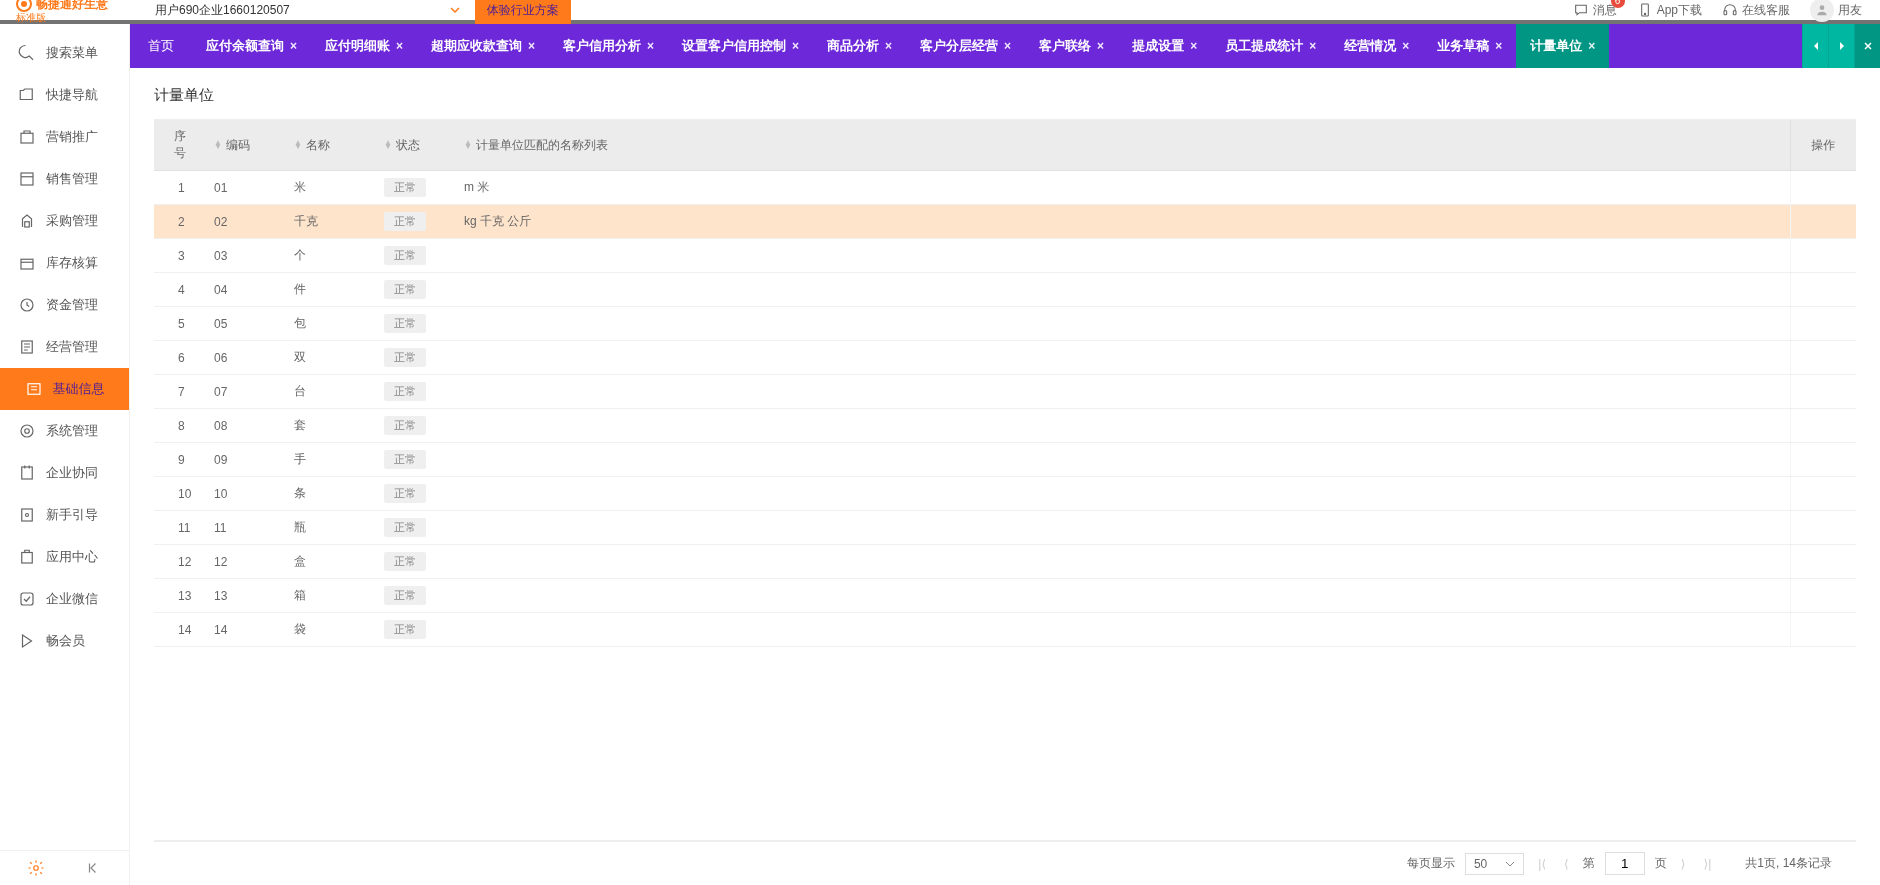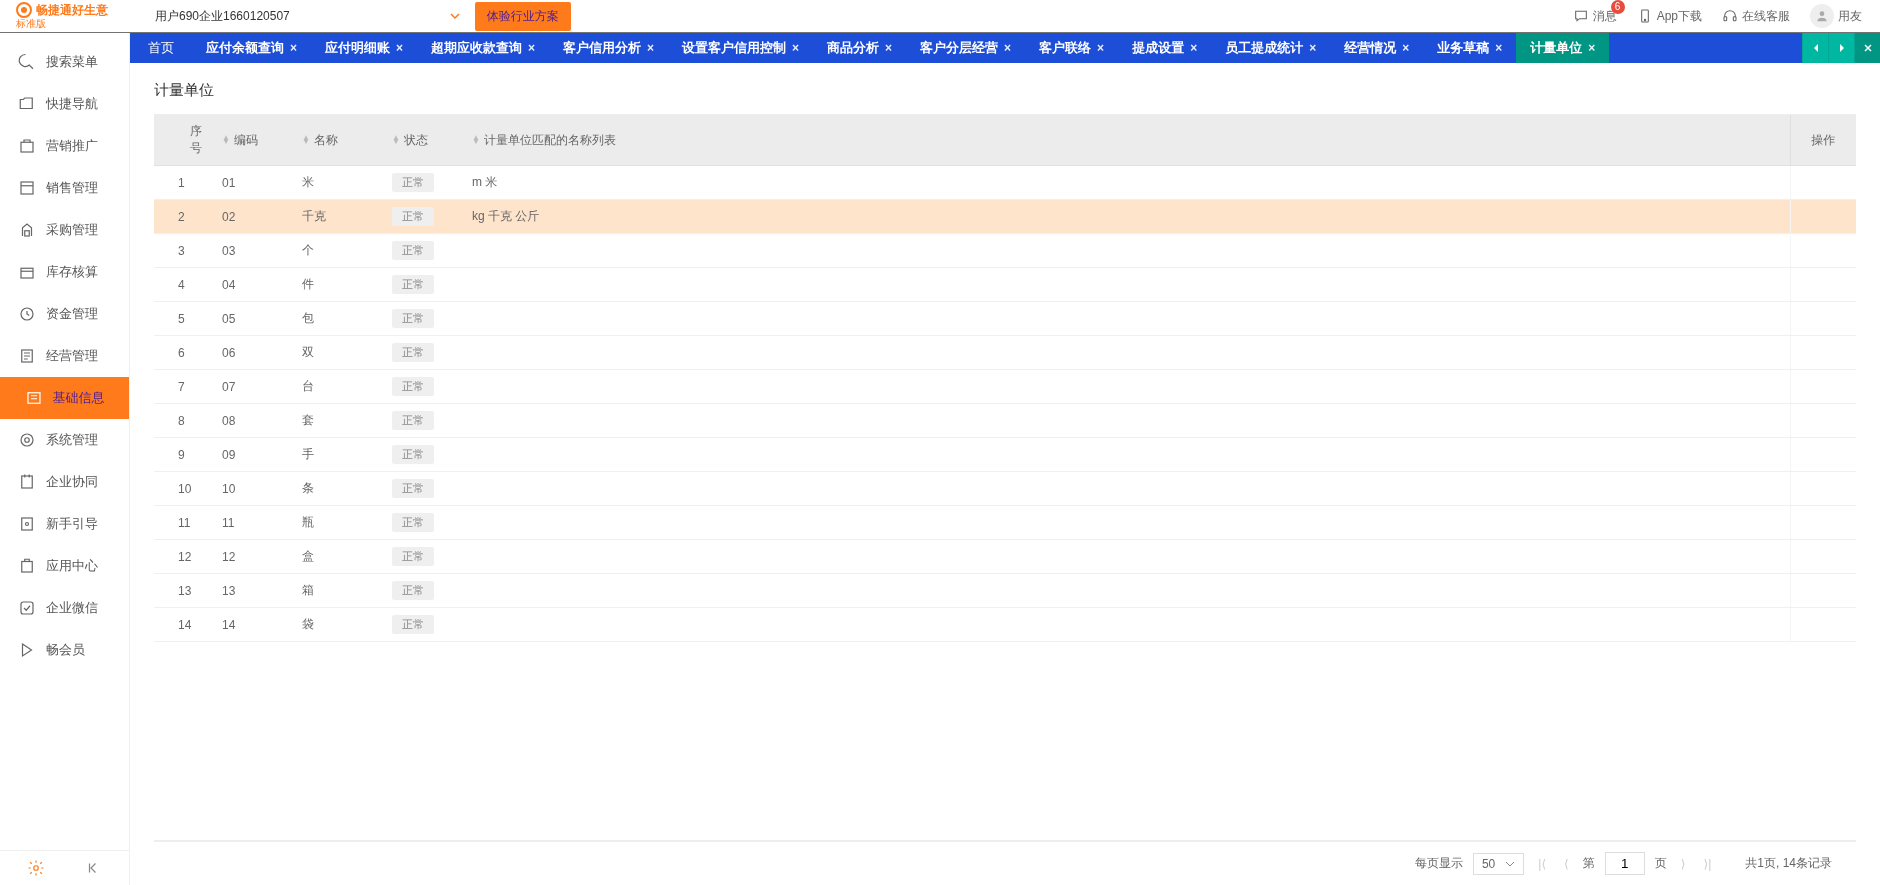--- a/index.html
+++ b/index.html
@@ -1,20 +1,20 @@
 <!DOCTYPE html>
 <html><head>
 <meta charset="utf-8">
 <style>
 *{box-sizing:border-box;margin:0;padding:0;font-family:"Microsoft YaHei","PingFang SC",sans-serif;}
 body{background:#fff;font-size:12px;color:#333;overflow:hidden;}
 .app{display:flex;flex-direction:column;height:885px;width:1880px;}
 
 
-.header{display:flex;align-items:center;height:24px;border-bottom:1px solid #737373;padding:16px 8px;}
+.header{display:flex;align-items:center;height:24px;border-bottom:4px solid #737373;padding:4px 8px;}
 .logo-block{width:130px;display:flex;flex-direction:column;align-items:flex-start;padding-left:8px;}
 .logo-row{display:flex;align-items:center;gap:4px;}
 .logo-circle{width:16px;height:16px;border:2px solid #ff7a1a;border-radius:50%;position:relative;}
 .logo-circle::after{content:"";position:absolute;width:6px;height:6px;background:#ff7a1a;border-radius:50%;top:3px;left:3px;}
 .logo-text{color:#ff7a1a;font-size:12px;font-weight:600;}
 .logo-sub{color:#ff7a1a;font-size:10px;margin-top:-2px;}
 .company-select{margin-left:10px;font-size:12px;color:#333;display:flex;align-items:center;gap:160px;border:1px solid transparent;padding:4px 6px;cursor:pointer;min-width:260px;}
 .company-select svg{width:10px;height:10px;}
 .btn-orange{background:#ff7a1a;color:#4c1d95;border:none;padding:6px 12px;border-radius:2px;font-size:12px;margin-left:8px;cursor:pointer;}
 .header-right{margin-left:auto;display:flex;align-items:center;gap:20px;padding-right:10px;}
@@ -33,54 +33,54 @@
 .side-item{display:flex;align-items:center;gap:10px;padding:12px 18px;color:#555;cursor:pointer;font-size:13px;}
 .side-item.active{background:#ff7a1a;color:#4c1d95;justify-content:center;}
 .side-item svg{width:18px;height:18px;flex-shrink:0;}
 .side-foot{display:flex;align-items:center;justify-content:center;padding:8px 0;border-top:1px solid #f0f0f0;gap:40px;}
 .side-foot svg{width:18px;height:18px;cursor:pointer;}
 
 
 .main{flex:1;display:flex;flex-direction:column;overflow:hidden;}
 
 
-.tabs{display:flex;align-items:stretch;background:#1d4ed8;height:30px;color:#fff;}
+.tabs{display:flex;align-items:stretch;background:#6d28d9;height:44px;color:#fff;}
 .tab{display:flex;align-items:center;padding:0 14px;font-size:13px;cursor:pointer;white-space:nowrap;position:relative;}
 .tab.home{padding:0 18px;}
 .tab .x{margin-left:6px;font-size:12px;opacity:.9;}
 .tab.active{background:#019583;}
 .tab-ctrl{display:flex;align-items:center;margin-left:auto;}
 .tab-ctrl .ctrl{width:26px;display:flex;align-items:center;justify-content:center;background:#00b7a1;border-left:1px solid #04a593;cursor:pointer;height:100%;}
 .tab-ctrl .ctrl.close{background:#019583;}
 .tab-ctrl svg{width:10px;height:10px;fill:#fff;}
 
 
 .page{flex:1;display:flex;flex-direction:column;padding:18px 24px 0 24px;overflow:hidden;}
 .page-title{font-size:15px;color:#333;margin-bottom:14px;}
 
 
 .tbl{flex:1;overflow:auto;border:1px solid #eee;border-left:none;border-right:none;}
 table{width:100%;border-collapse:collapse;}
 thead th{background:#ececec;color:#666;font-weight:normal;font-size:12px;text-align:left;padding:8px 10px;border-bottom:1px solid #e0e0e0;}
 thead th .sort{display:inline-flex;flex-direction:column;margin-right:4px;line-height:4px;vertical-align:middle;}
 thead th .sort span{font-size:8px;color:#bbb;}
-th.col-idx{width:50px;padding-left:36px;}
+th.col-idx{width:50px;padding-left:20px;}
 th.col-code{width:80px;}
 th.col-name{width:90px;}
 th.col-status{width:80px;}
 th.col-op{width:66px;text-align:center;border-left:1px solid #e0e0e0;}
 tbody td{padding:7px 10px;border-bottom:1px solid #f0f0f0;font-size:12px;color:#666;}
 td.col-idx{padding-left:24px;}
 td.col-op{text-align:center;border-left:1px solid #f5f5f5;}
 .status-tag{display:inline-block;background:#efefef;color:#888;padding:2px 10px;border-radius:2px;font-size:11px;}
 tbody tr.hl td{background:#ffe4cc;}
 
 
 .pager{display:flex;align-items:center;justify-content:flex-end;gap:10px;padding:10px 24px;border-top:1px solid #eee;font-size:12px;color:#666;}
-.pager .sel{border:1px solid #ddd;padding:3px 8px;display:flex;align-items:center;gap:10px;}
+.pager .sel{border:1px solid #ddd;padding:3px 8px;display:flex;align-items:center;gap:18px;}
 .pager .pbtn{color:#ccc;cursor:pointer;padding:0 4px;}
 .pager input{width:40px;text-align:center;border:1px solid #ddd;padding:3px;}
 </style>
 </head>
 <body>
 
 <div class="app">
 
   <div class="header">
     <div class="logo-block">

